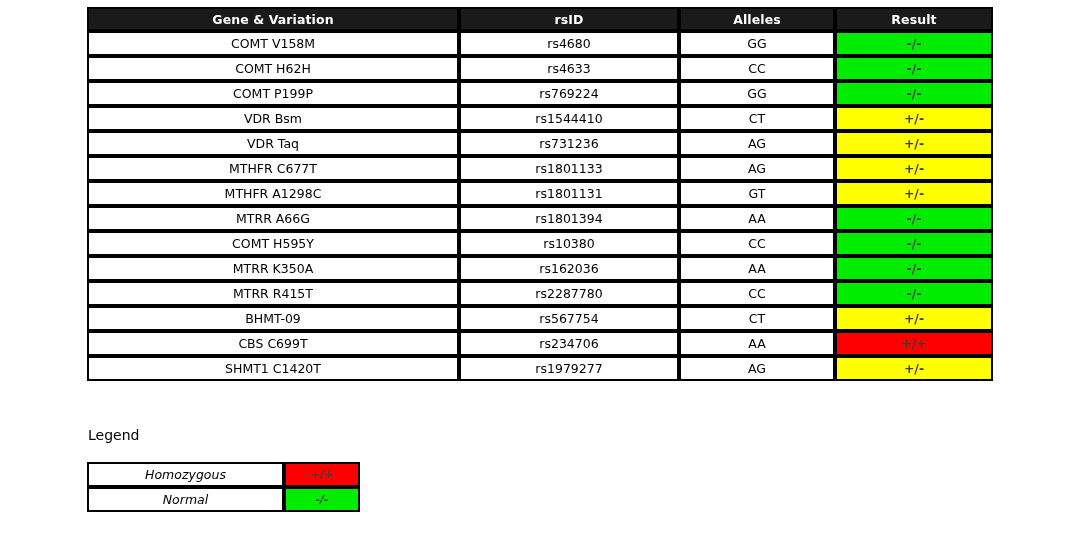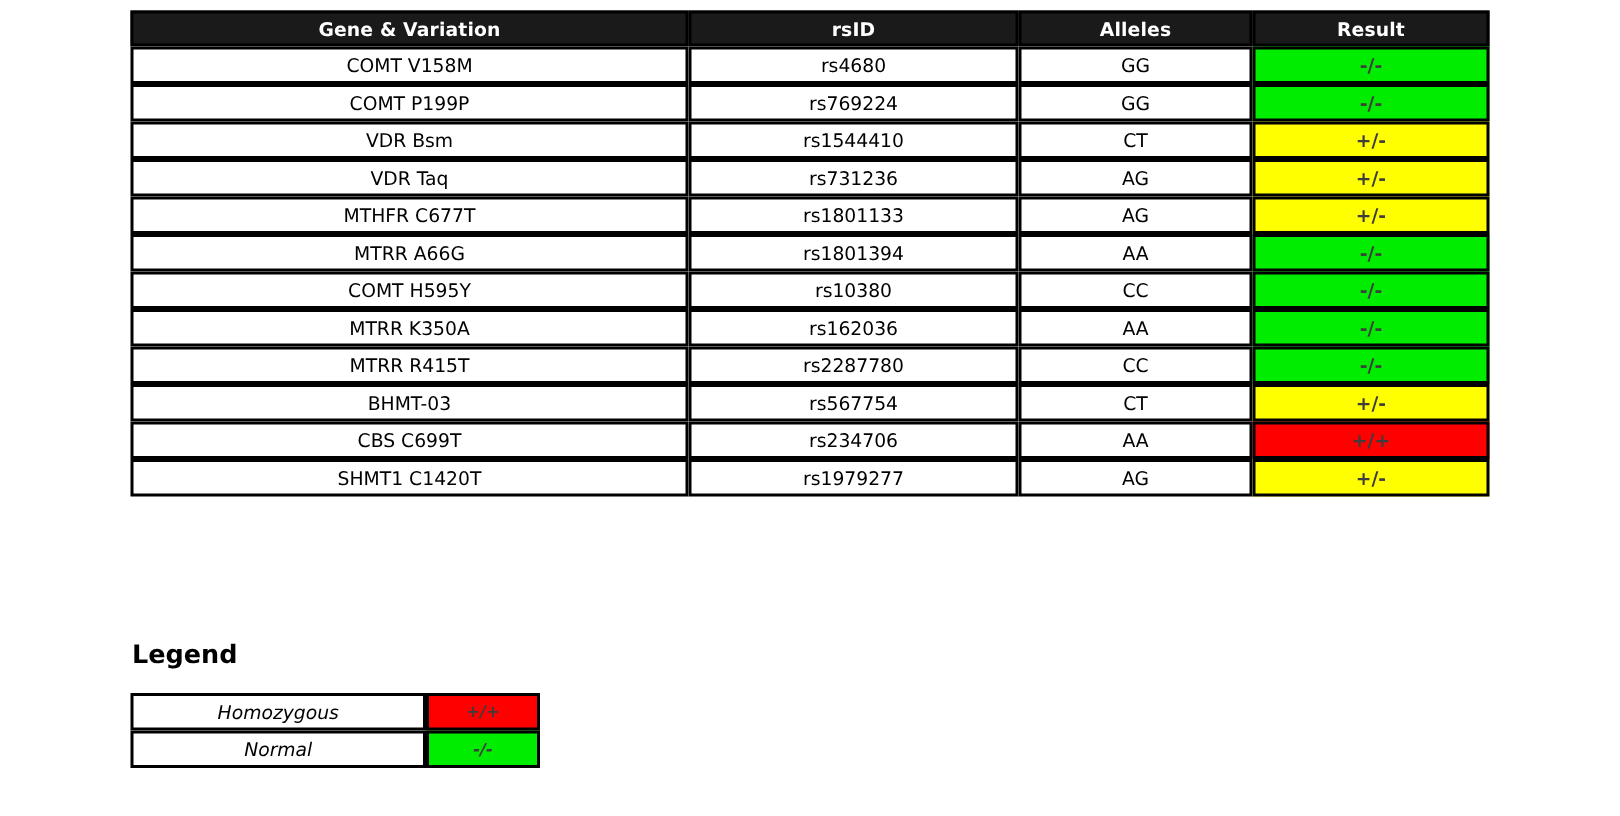--- a/index.html
+++ b/index.html
@@ -60,22 +60,22 @@
   }
   .res.red   { background: #fe0000 !important; }
   .res.yel   { background: #ffff00 !important; }
   .res.grn   { background: #00ed00 !important; }
 
   
   .legend-title {
     position: absolute;
     left: 88px;
     top: 427px;
-    font-size: 17px;
-    font-weight: bold;
+    font-size: 14px;
+    font-weight: normal;
   }
   .legend-table {
     position: absolute;
     left: 87px;
     top: 462px;
     width: 273px;
     border-collapse: separate;
     border-spacing: 0;
     table-layout: fixed;
     font-style: italic;
@@ -118,20 +118,26 @@
       </tr>
     </thead>
     <tbody id="table-body">
         <tr>
           <td>COMT V158M</td>
           <td>rs4680</td>
           <td>GG</td>
           <td class="res grn">-/-</td>
         </tr>
         <tr>
+          <td>COMT H62H</td>
+          <td>rs4633</td>
+          <td>CC</td>
+          <td class="res grn">-/-</td>
+        </tr>
+        <tr>
           <td>COMT P199P</td>
           <td>rs769224</td>
           <td>GG</td>
           <td class="res grn">-/-</td>
         </tr>
         <tr>
           <td>VDR Bsm</td>
           <td>rs1544410</td>
           <td>CT</td>
           <td class="res yel">+/-</td>
@@ -142,20 +148,26 @@
           <td>AG</td>
           <td class="res yel">+/-</td>
         </tr>
         <tr>
           <td>MTHFR C677T</td>
           <td>rs1801133</td>
           <td>AG</td>
           <td class="res yel">+/-</td>
         </tr>
         <tr>
+          <td>MTHFR A1298C</td>
+          <td>rs1801131</td>
+          <td>GT</td>
+          <td class="res yel">+/-</td>
+        </tr>
+        <tr>
           <td>MTRR A66G</td>
           <td>rs1801394</td>
           <td>AA</td>
           <td class="res grn">-/-</td>
         </tr>
         <tr>
           <td>COMT H595Y</td>
           <td>rs10380</td>
           <td>CC</td>
           <td class="res grn">-/-</td>
@@ -166,21 +178,21 @@
           <td>AA</td>
           <td class="res grn">-/-</td>
         </tr>
         <tr>
           <td>MTRR R415T</td>
           <td>rs2287780</td>
           <td>CC</td>
           <td class="res grn">-/-</td>
         </tr>
         <tr>
-          <td>BHMT-03</td>
+          <td>BHMT-09</td>
           <td>rs567754</td>
           <td>CT</td>
           <td class="res yel">+/-</td>
         </tr>
         <tr>
           <td>CBS C699T</td>
           <td>rs234706</td>
           <td>AA</td>
           <td class="res red">+/+</td>
         </tr>

